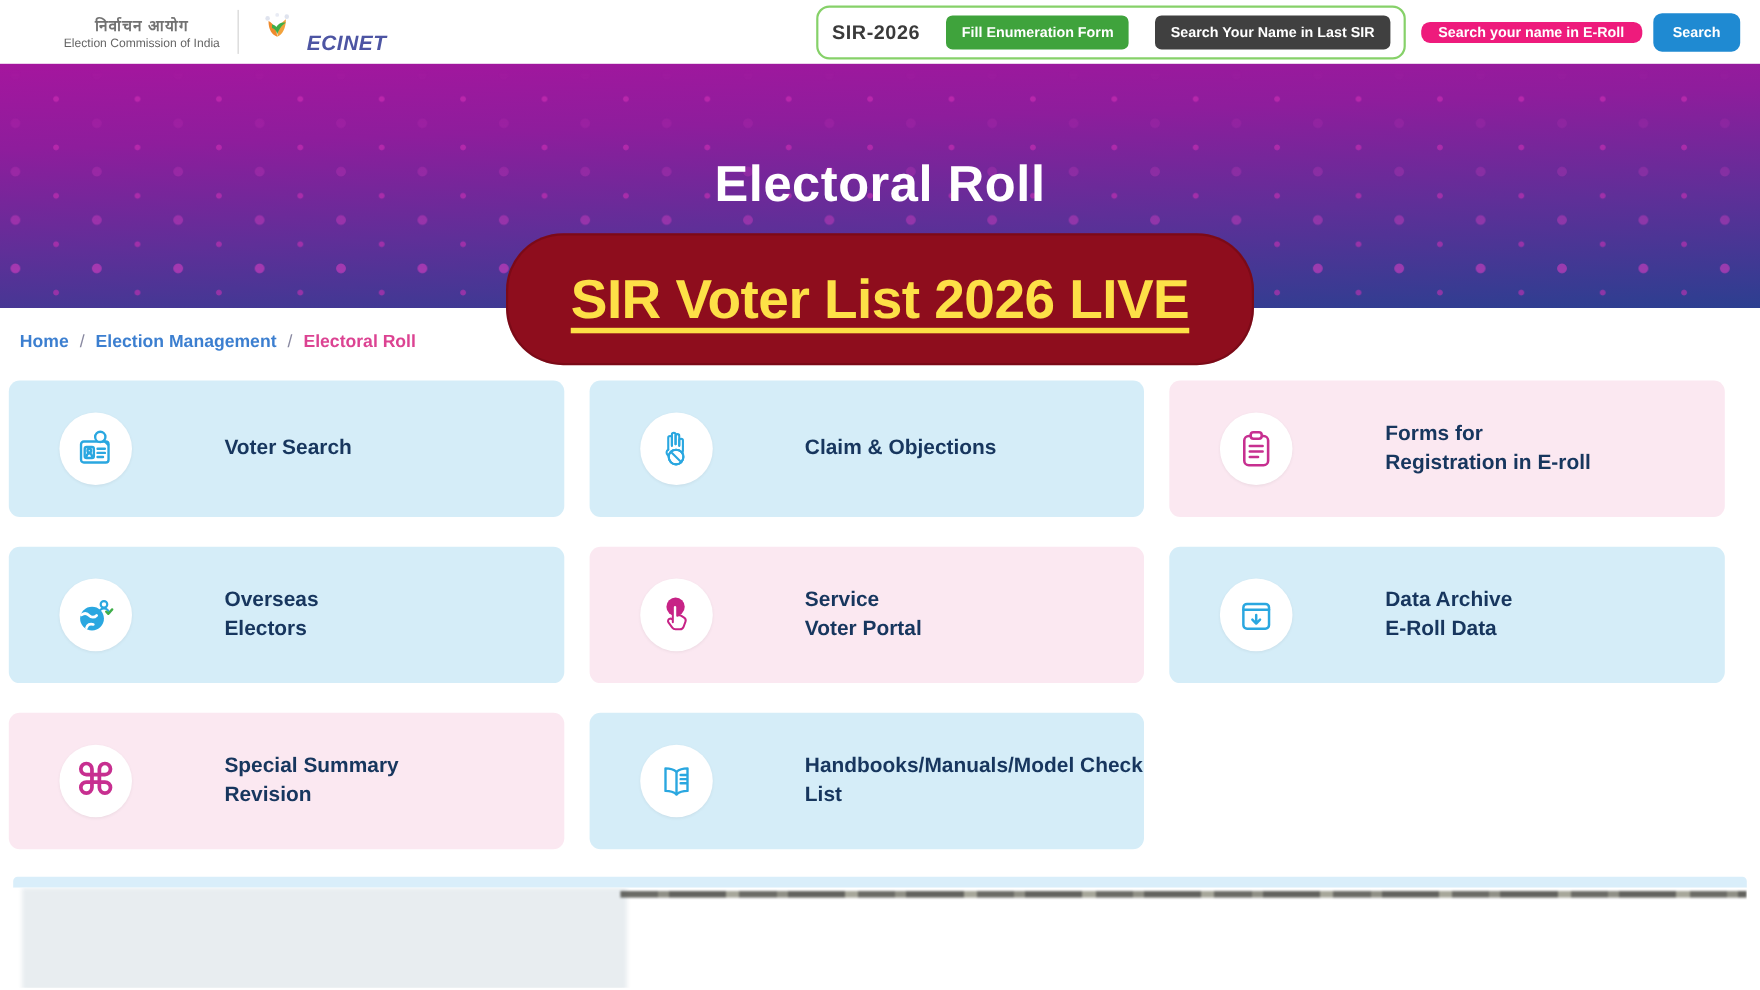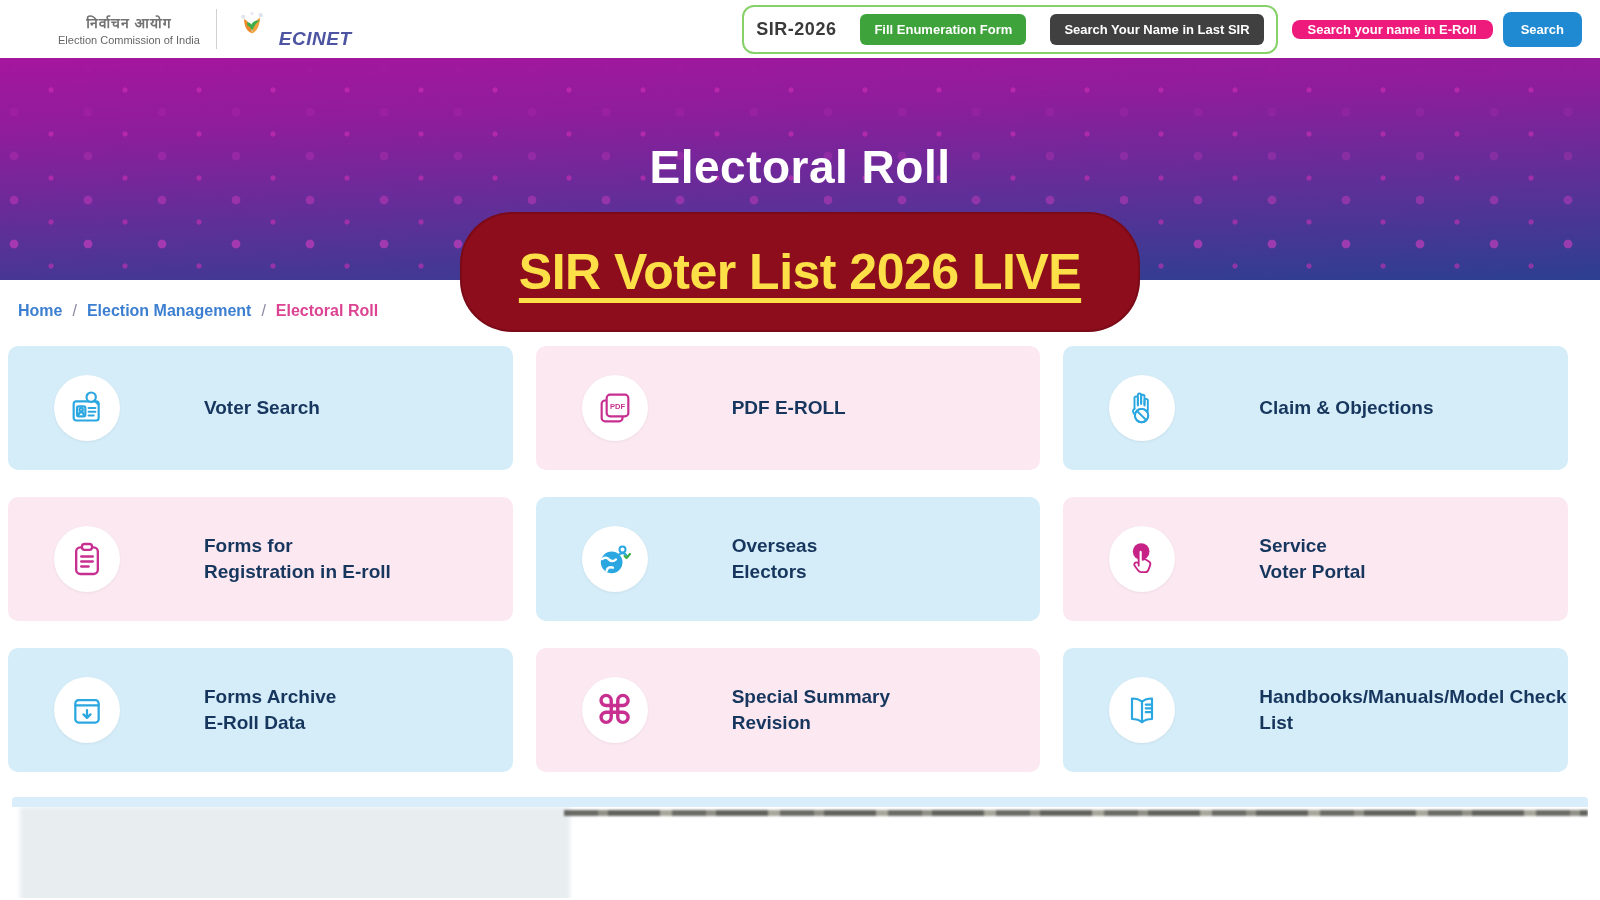--- a/index.html
+++ b/index.html
@@ -159,33 +159,20 @@
         <circle cx="29" cy="11" r="5.6" fill="#fff"></circle>
           <path d="M33.2 15.2 37.5 19.5"></path>
       </svg>
     </span>
     <span class="card-text">
       <span class="card-line">Voter Search</span>
       <span class="card-line"></span>
     </span>
   </div>
 
-  <div class="card pink">
-    <span class="icon-circle">
-      <svg width="40" height="40" viewBox="0 0 48 48" fill="none" stroke="#c72f90" stroke-width="2.6">
-        <rect x="8" y="15" width="25" height="25" rx="4"></rect>
-        <rect x="14" y="8" width="26" height="26" rx="4" fill="#fff"></rect>
-        <text x="27" y="25" font-size="9" font-weight="bold" fill="#c72f90" stroke="none" text-anchor="middle" font-family="Liberation Sans, sans-serif">PDF</text>
-      </svg>
-    </span>
-    <span class="card-text">
-      <span class="card-line">PDF E-ROLL</span>
-      <span class="card-line"></span>
-    </span>
-  </div>
 
   <div class="card blue">
     <span class="icon-circle">
       <svg width="40" height="40" viewBox="0 0 48 48" fill="none" stroke="#2aa7e0" stroke-width="2.3" stroke-linecap="round" stroke-linejoin="round">
         <path d="M15 25V12a2 2 0 1 1 4 0v9"></path>
         <path d="M19 20V8.5a2 2 0 1 1 4 0V19"></path>
         <path d="M23 19v-9a2 2 0 1 1 4 0v10"></path>
         <path d="M27 21v-6a2 2 0 1 1 4 0v11c0 2-.6 3.6-1.6 5"></path>
         <path d="M15 25c-2.2 1-2.4 3.8-.6 5.8l3 3.4"></path>
         <circle cx="23.5" cy="33" r="8" fill="#ffffff"></circle>
@@ -245,21 +232,21 @@
 
   <div class="card blue">
     <span class="icon-circle">
       <svg width="40" height="40" viewBox="0 0 48 48" fill="none" stroke="#2aa7e0" stroke-width="2.7" stroke-linecap="round" stroke-linejoin="round">
         <rect x="10" y="12" width="28" height="27" rx="4"></rect>
         <path d="M10 18.5h28"></path>
         <path d="M24 24v9 M19.8 29.2 24 33.4l4.2-4.2"></path>
       </svg>
     </span>
     <span class="card-text">
-      <span class="card-line">Forms Archive</span>
+      <span class="card-line">Data Archive</span>
       <span class="card-line">E-Roll Data</span>
     </span>
   </div>
 
   <div class="card pink">
     <span class="icon-circle">
       <span class="cmd-glyph">⌘</span>
     </span>
     <span class="card-text">
       <span class="card-line">Special Summary</span>

